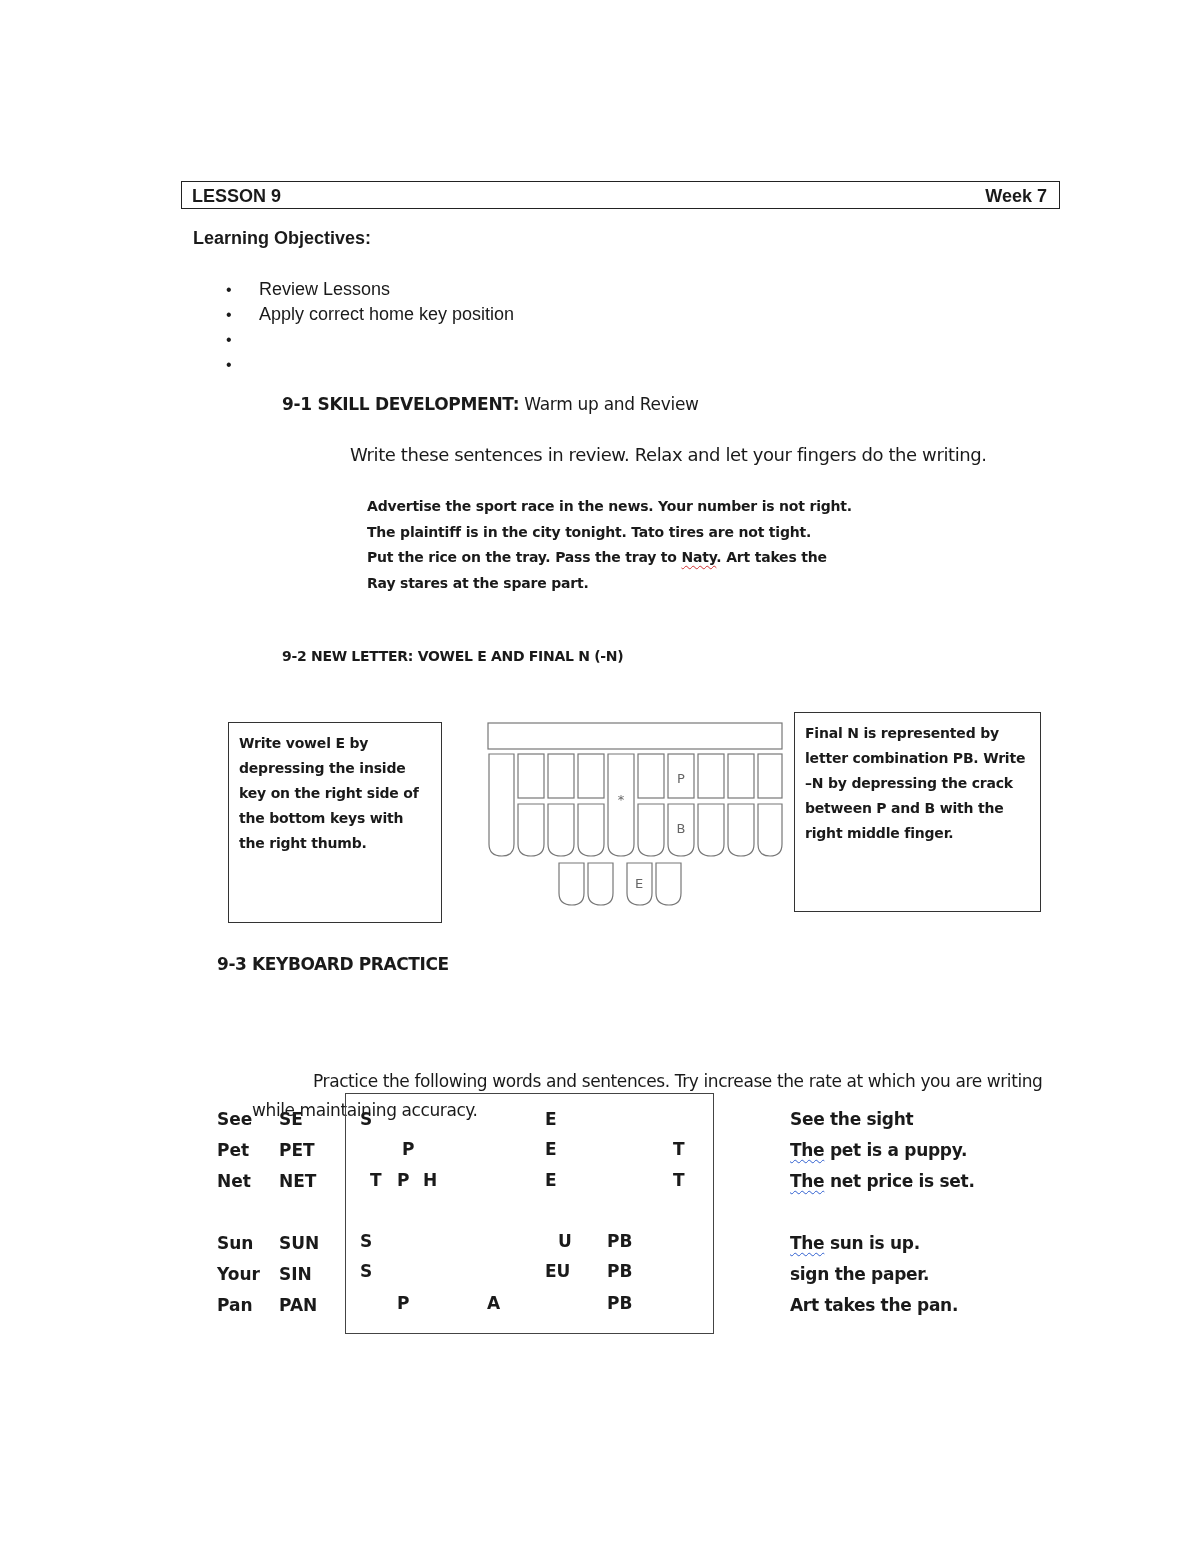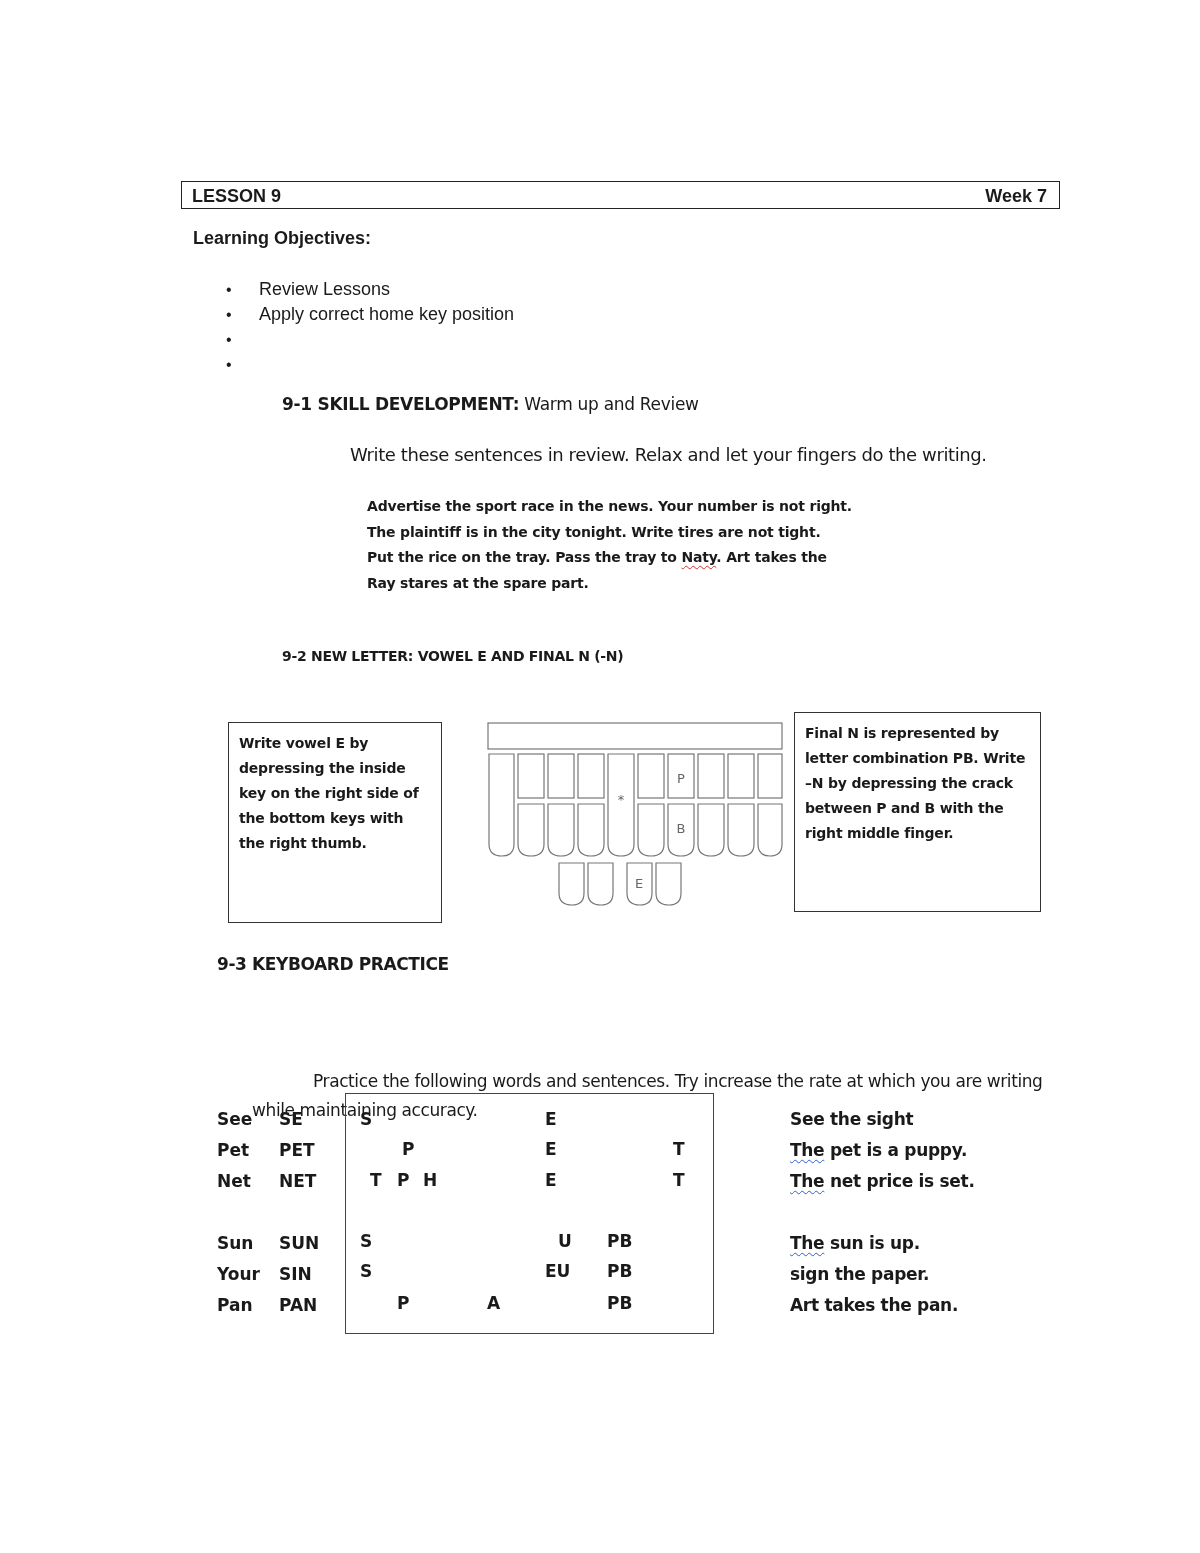--- a/index.html
+++ b/index.html
@@ -65,21 +65,21 @@
   <li><span class="bullet">•</span></li>
   <li><span class="bullet">•</span></li>
 </ul>
 
 <div id="s1-heading" class="abs cal section-heading">
   <span>9-1 SKILL DEVELOPMENT:</span><span class="normal"> Warm up and Review</span>
 </div>
 <div id="s1-intro" class="abs cal">Write these sentences in review. Relax and let your fingers do the writing.</div>
 <div id="s1-sentences" class="abs cal">
   <div>Advertise the sport race in the news. Your number is not right.</div>
-  <div>The plaintiff is in the city tonight. Write tires are not tight.</div>
+  <div>The plaintiff is in the city tonight. Tato tires are not tight.</div>
   <div><span>Put the rice on the tray. Pass the tray to </span><span class="squiggle-red">Naty</span><span>. Art takes the</span></div>
   <div>Ray stares at the spare part.</div>
 </div>
 
 <div id="s2-heading" class="abs cal">9-2 NEW LETTER: VOWEL E AND FINAL N (-N)</div>
 
 <div id="note-vowel-e" class="abs cal note-box">Write vowel E by depressing the inside key on the right side of the bottom keys with the right thumb.</div>
 
 <svg id="steno-keyboard" class="abs" viewBox="0 0 298 190" width="298" height="190">
   <g fill="#fff" stroke="#777" stroke-width="1.2">

